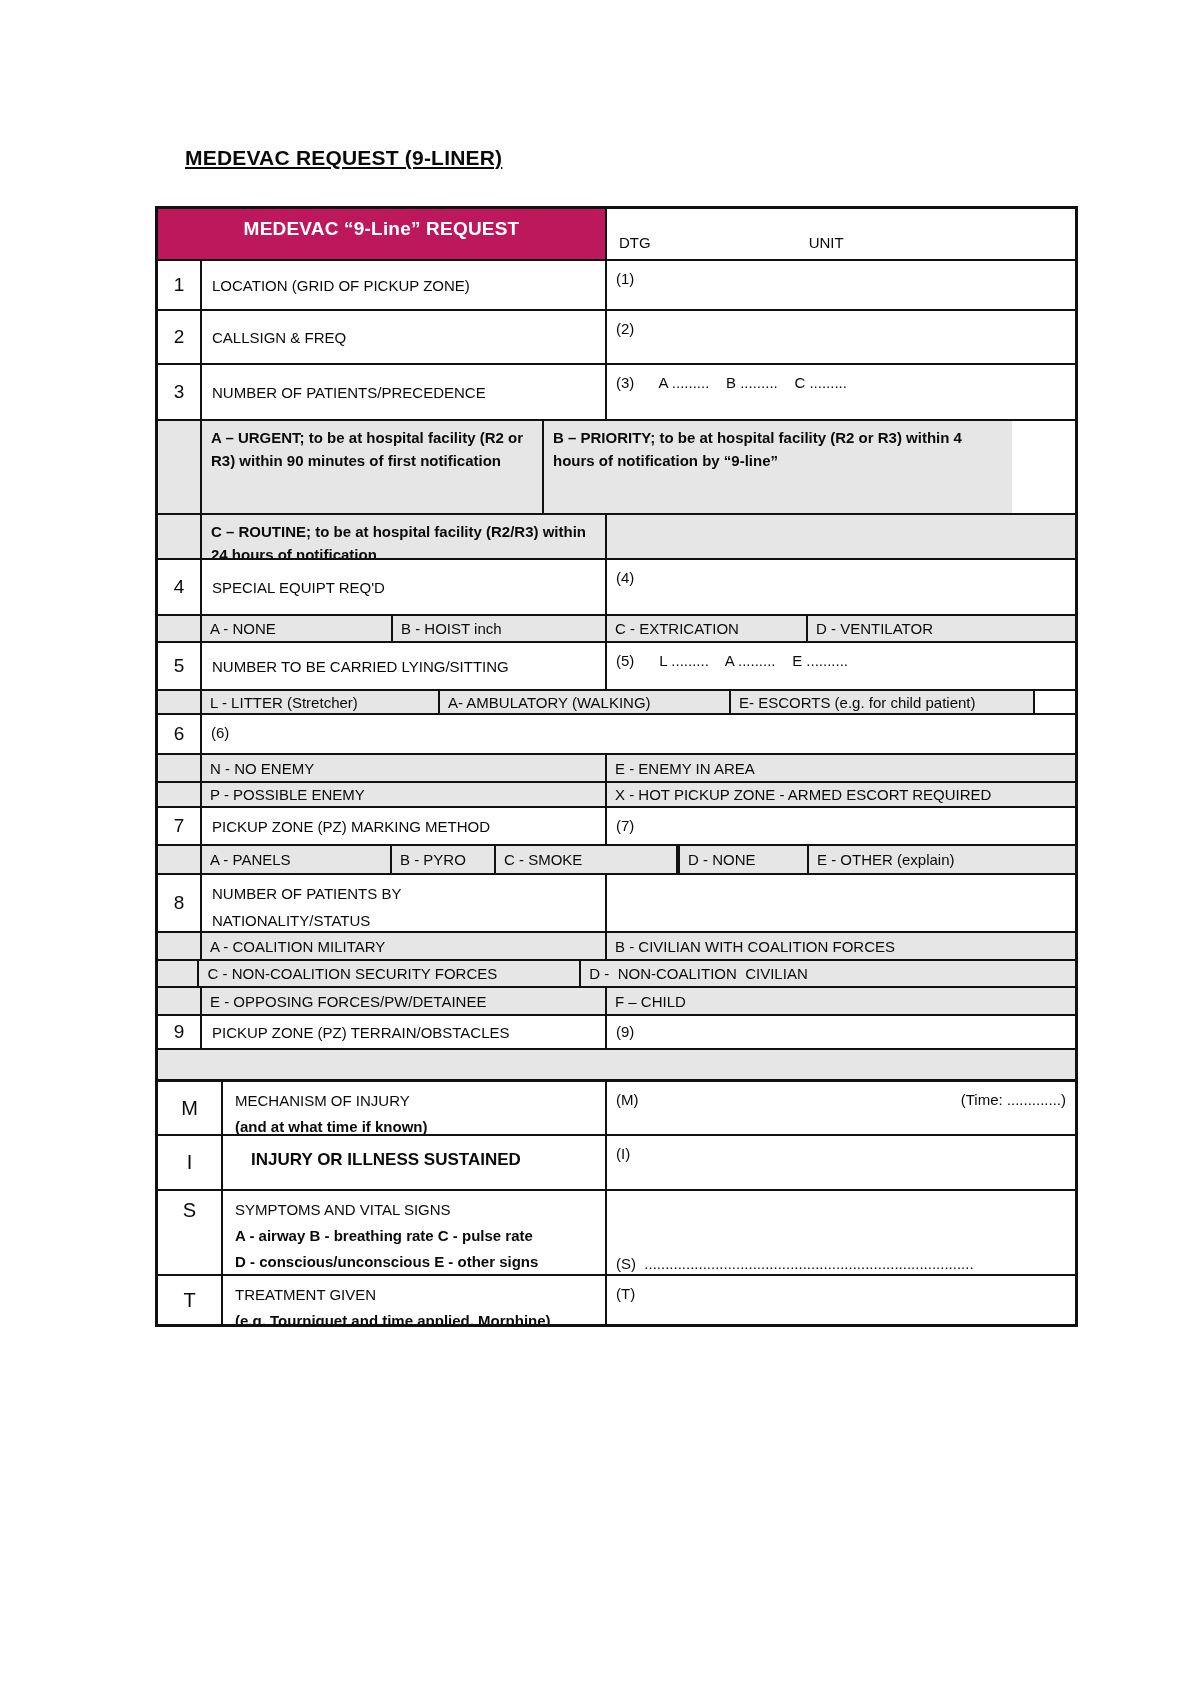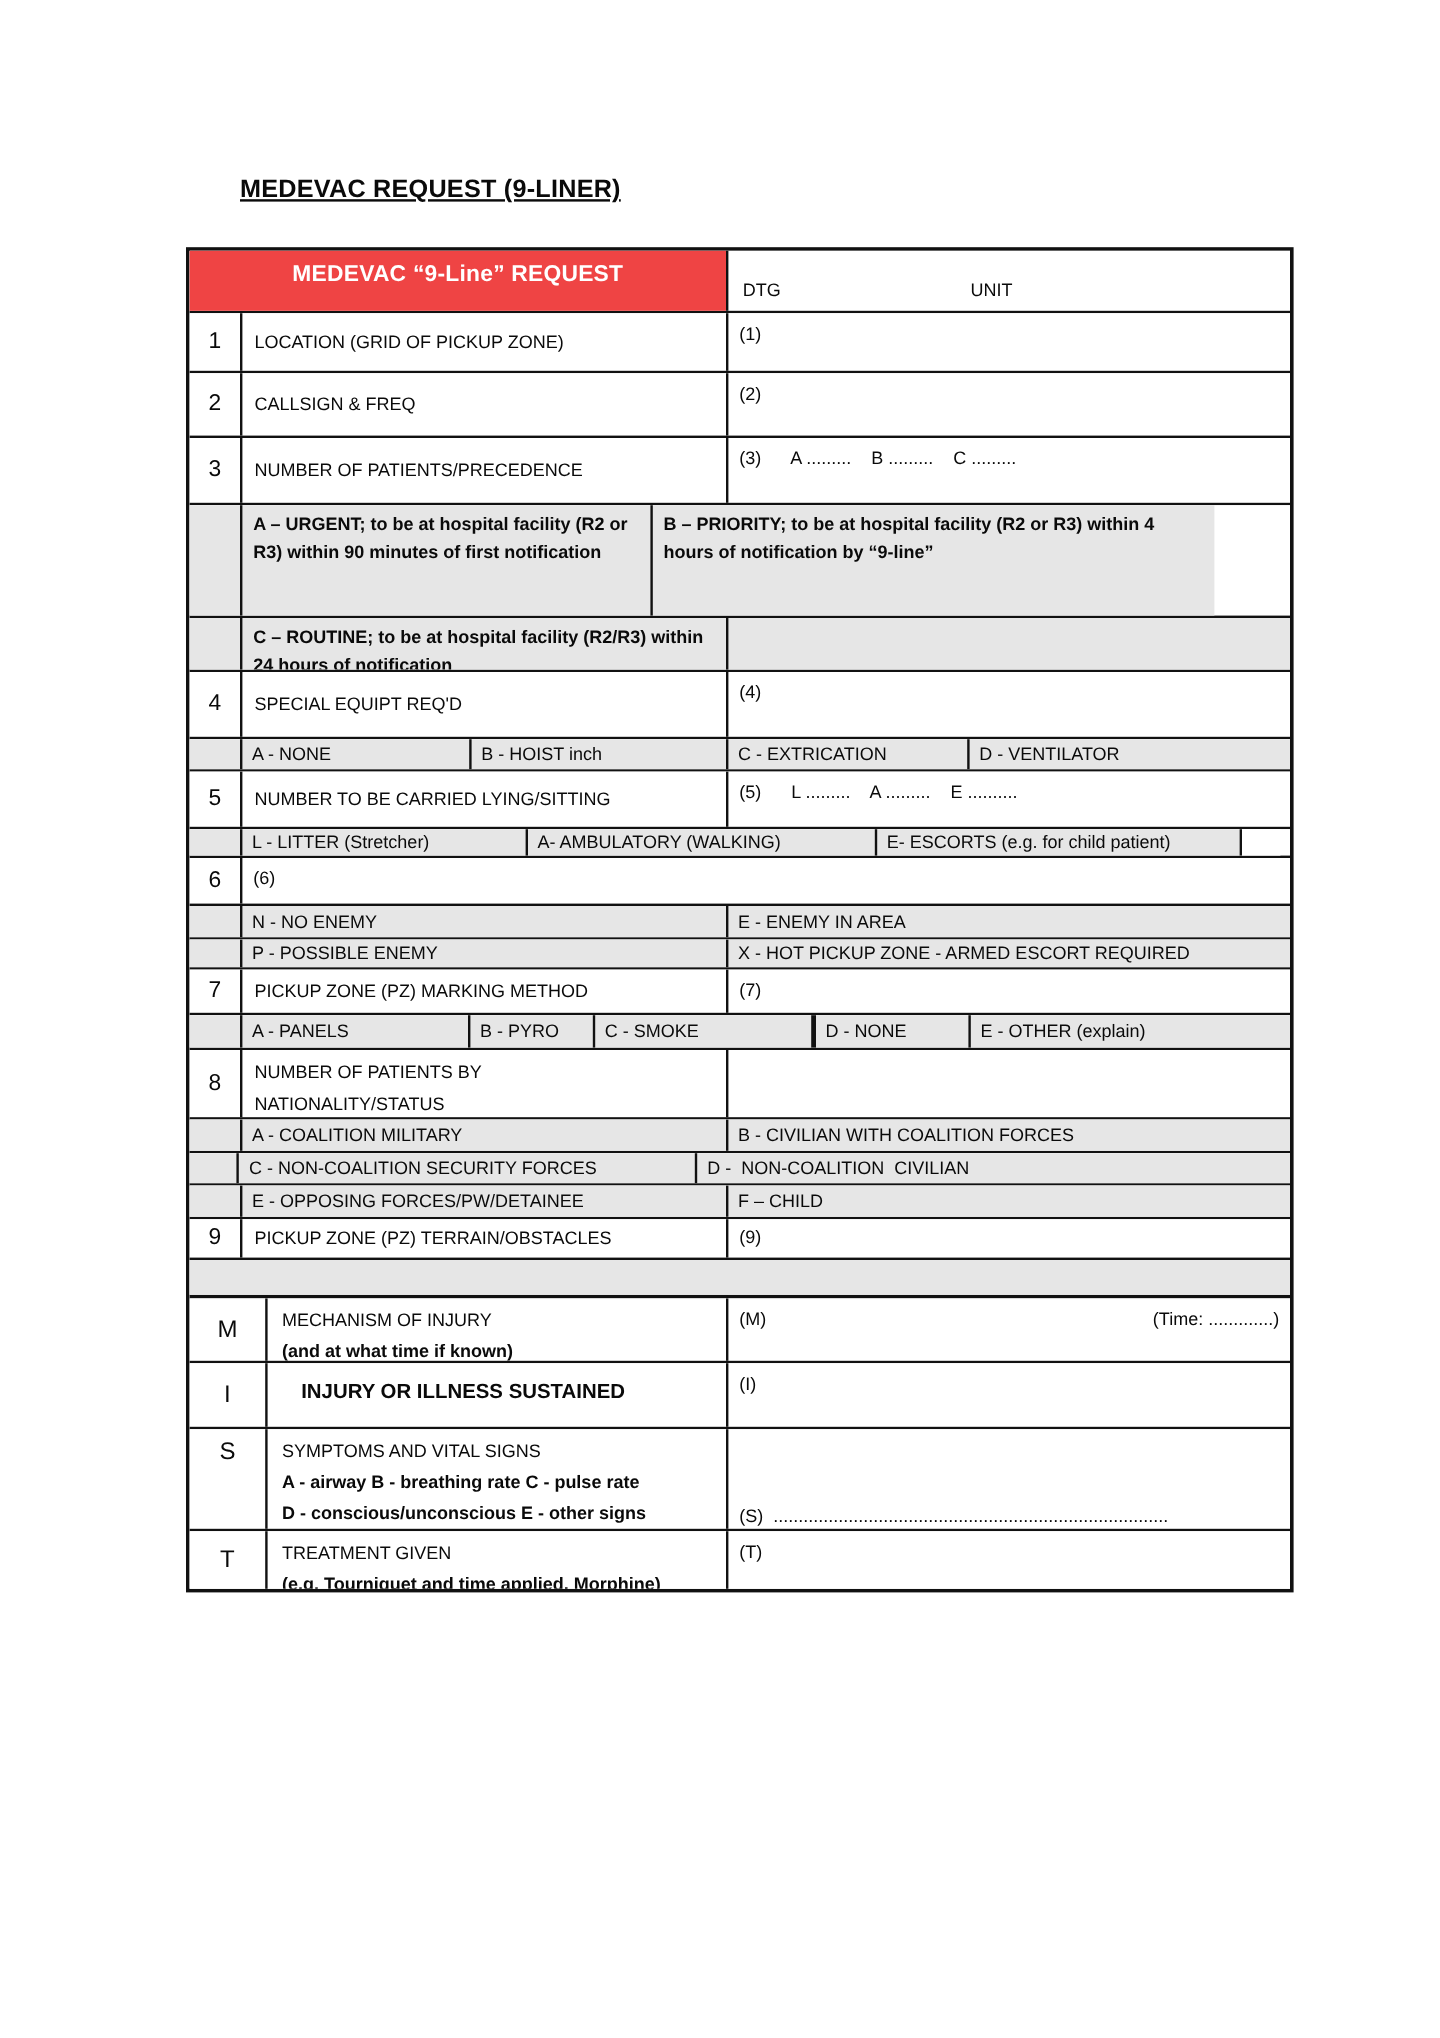--- a/index.html
+++ b/index.html
@@ -2,21 +2,21 @@
 <html><head>
 <meta charset="utf-8">
 <style>
   html,body{margin:0;padding:0;background:#ffffff;}
   body{
     width:1200px;height:1698px;position:relative;
     font-family:"Liberation Sans", sans-serif;color:#0a0a0a;
     -webkit-font-smoothing:antialiased;
   }
   .page-title{
-    position:absolute;left:200px;top:146px;
+    position:absolute;left:185px;top:146px;
     font-size:21px;font-weight:bold;text-decoration:underline;
     letter-spacing:.2px;
   }
   .form{
     position:absolute;left:155px;top:206px;width:917px;
     border:3px solid #111;background:#fff;
   }
   .row{display:flex;border-bottom:2px solid #111;background:#fff;}
   .row:last-child{border-bottom:none;}
   .c{box-sizing:border-box;border-left:2px solid #111;overflow:hidden;}
@@ -30,21 +30,21 @@
   .lblw{width:384px;padding:6px 12px;font-size:15px;line-height:1.75;}
   .lbl2{width:405px;padding:5px 10px;font-size:15px;line-height:1.8;}
   
   .val{width:470px;padding:5px 9px;font-size:15px;white-space:pre;line-height:1.75;}
   .desc{padding:5px 9px;font-size:15px;font-weight:bold;line-height:1.55;}
   .code{display:flex;align-items:center;padding:0 8px;font-size:15px;white-space:pre;}
   .bold{font-weight:bold;}
   .big{font-size:17px;font-weight:bold;padding-left:28px;}
   .split{display:flex;justify-content:space-between;}
   
-  .hdr-black{width:447px;background:#ef4444;color:#fff;display:flex;justify-content:center;
+  .hdr-black{width:447px;background:#be185d;color:#fff;display:flex;justify-content:center;
     padding-top:9px;font-size:19px;font-weight:bold;letter-spacing:.2px;}
   .hdr-right{width:470px;display:flex;padding:25px 0 0 12px;font-size:15px;}
   .hdr-unit{margin-left:158px;}
 </style>
 </head>
 <body>
 
 <div class="page-title">MEDEVAC REQUEST (9-LINER)</div>
 
 <div class="form">

